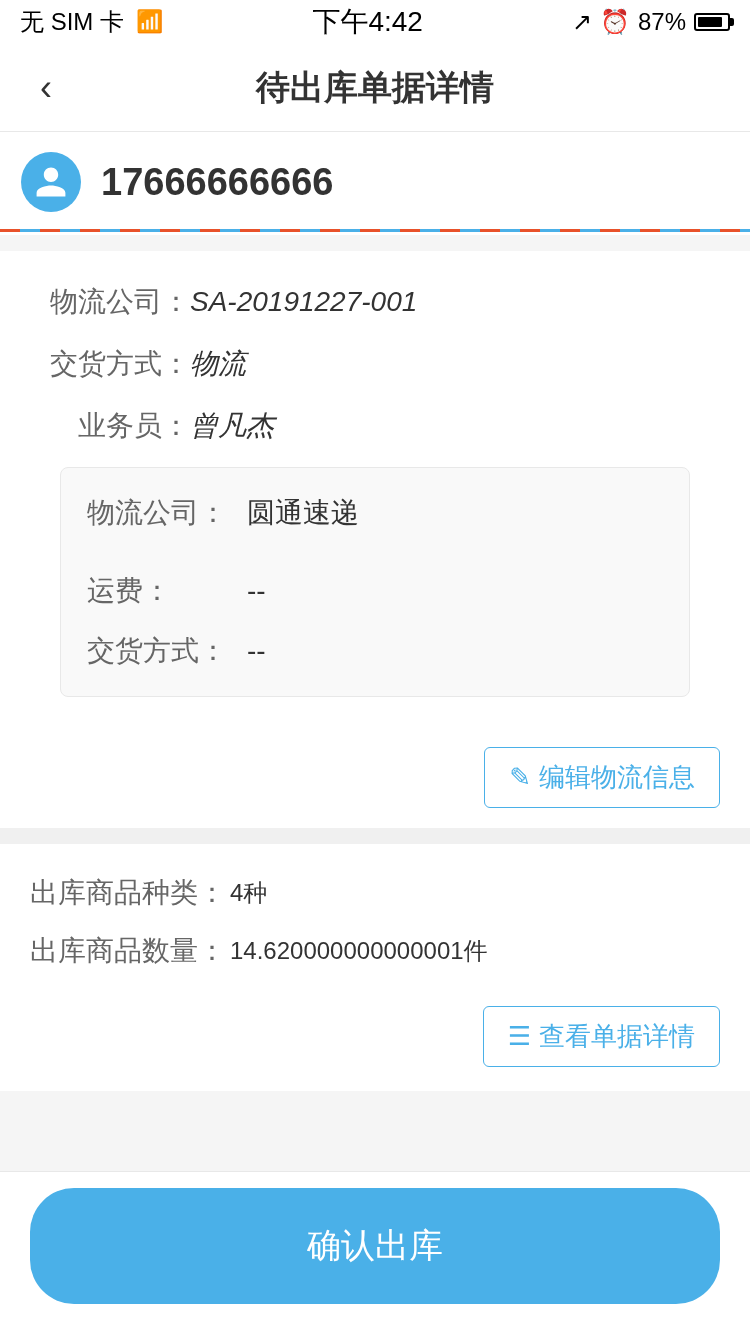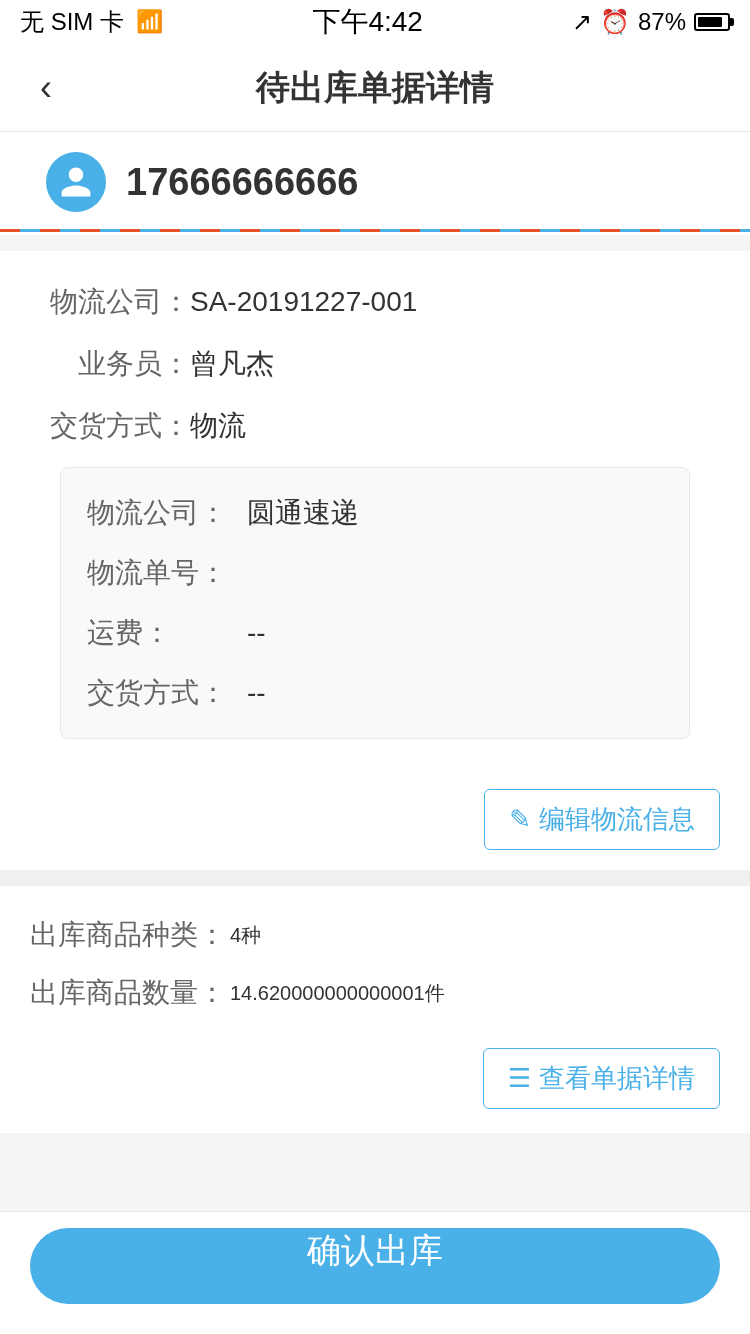--- a/index.html
+++ b/index.html
@@ -75,21 +75,21 @@
     }
     .nav-title {
       font-size: 34px;
       font-weight: 600;
       color: #333;
     }
 
     
     .customer-header {
       background: #fff;
-      padding: 20px 46px;
+      padding: 20px 21px;
       display: flex;
       align-items: center;
       gap: 20px;
       border-bottom: 3px solid transparent;
       position: relative;
     }
     .customer-header::after {
       content: '';
       position: absolute;
       bottom: 0; left: 0; right: 0;
@@ -132,20 +132,21 @@
       font-size: 28px;
       white-space: nowrap;
       min-width: 160px;
       text-align: right;
       flex-shrink: 0;
     }
     .info-value {
       color: #333;
       font-size: 28px;
       flex: 1;
+      font-style: italic;
     }
 
     
     .logistics-card {
       background: #f9f9f9;
       border: 1px solid #e8e8e8;
       border-radius: 8px;
       margin: 20px 30px 0;
       padding: 24px 26px;
     }
@@ -229,21 +230,21 @@
     }
     .goods-row:last-child { margin-bottom: 0; }
     .goods-label {
       color: #666;
       font-size: 28px;
       min-width: 200px;
       flex-shrink: 0;
     }
     .goods-value {
       color: #333;
-      font-size: 20px;
+      font-size: 24px;
     }
 
     
     .view-detail-row {
       background: #fff;
       padding: 16px 30px 24px;
       display: flex;
       justify-content: flex-end;
     }
     .view-detail-btn {
@@ -271,29 +272,30 @@
       position: fixed;
       bottom: 0;
       left: 0;
       width: 750px;
       background: #fff;
       padding: 16px 30px 30px;
       border-top: 1px solid #e8e8e8;
     }
     .confirm-btn {
       width: 100%;
-      height: 76px;
+      height: 116px;
       background: #4ab0e8;
       border: none;
       border-radius: 44px;
       color: #fff;
       font-size: 34px;
       font-weight: 500;
       cursor: pointer;
       display: flex;
+      align-items: center;
       justify-content: center;
     }
 
     .content-wrapper {
       padding-bottom: 140px;
     }
   </style>
 </head>
 <body>
 
@@ -328,35 +330,34 @@
     </div>
     <span class="customer-phone">17666666666</span>
   </div>
 
   <div class="info-section">
     <div class="info-row">
       <span class="info-label">物流公司：</span>
       <span class="info-value">SA-20191227-001</span>
     </div>
     <div class="info-row">
+      <span class="info-label">交货方式：</span>
+      <span class="info-value">物流</span>
+    </div>
+    <div class="info-row">
       <span class="info-label">业务员：</span>
       <span class="info-value">曾凡杰</span>
-    </div>
-    <div class="info-row">
-      <span class="info-label">交货方式：</span>
-      <span class="info-value">物流</span>
     </div>
 
     <div class="logistics-card">
       <div class="logistics-row">
         <span class="logistics-label">物流公司：</span>
         <span class="logistics-value">圆通速递</span>
       </div>
       <div class="logistics-row">
-        <span class="logistics-label">物流单号：</span>
       </div>
       <div class="logistics-row">
         <span class="logistics-label">运费：</span>
         <span class="logistics-value">--</span>
       </div>
       <div class="logistics-row">
         <span class="logistics-label">交货方式：</span>
         <span class="logistics-value">--</span>
       </div>
     </div>

